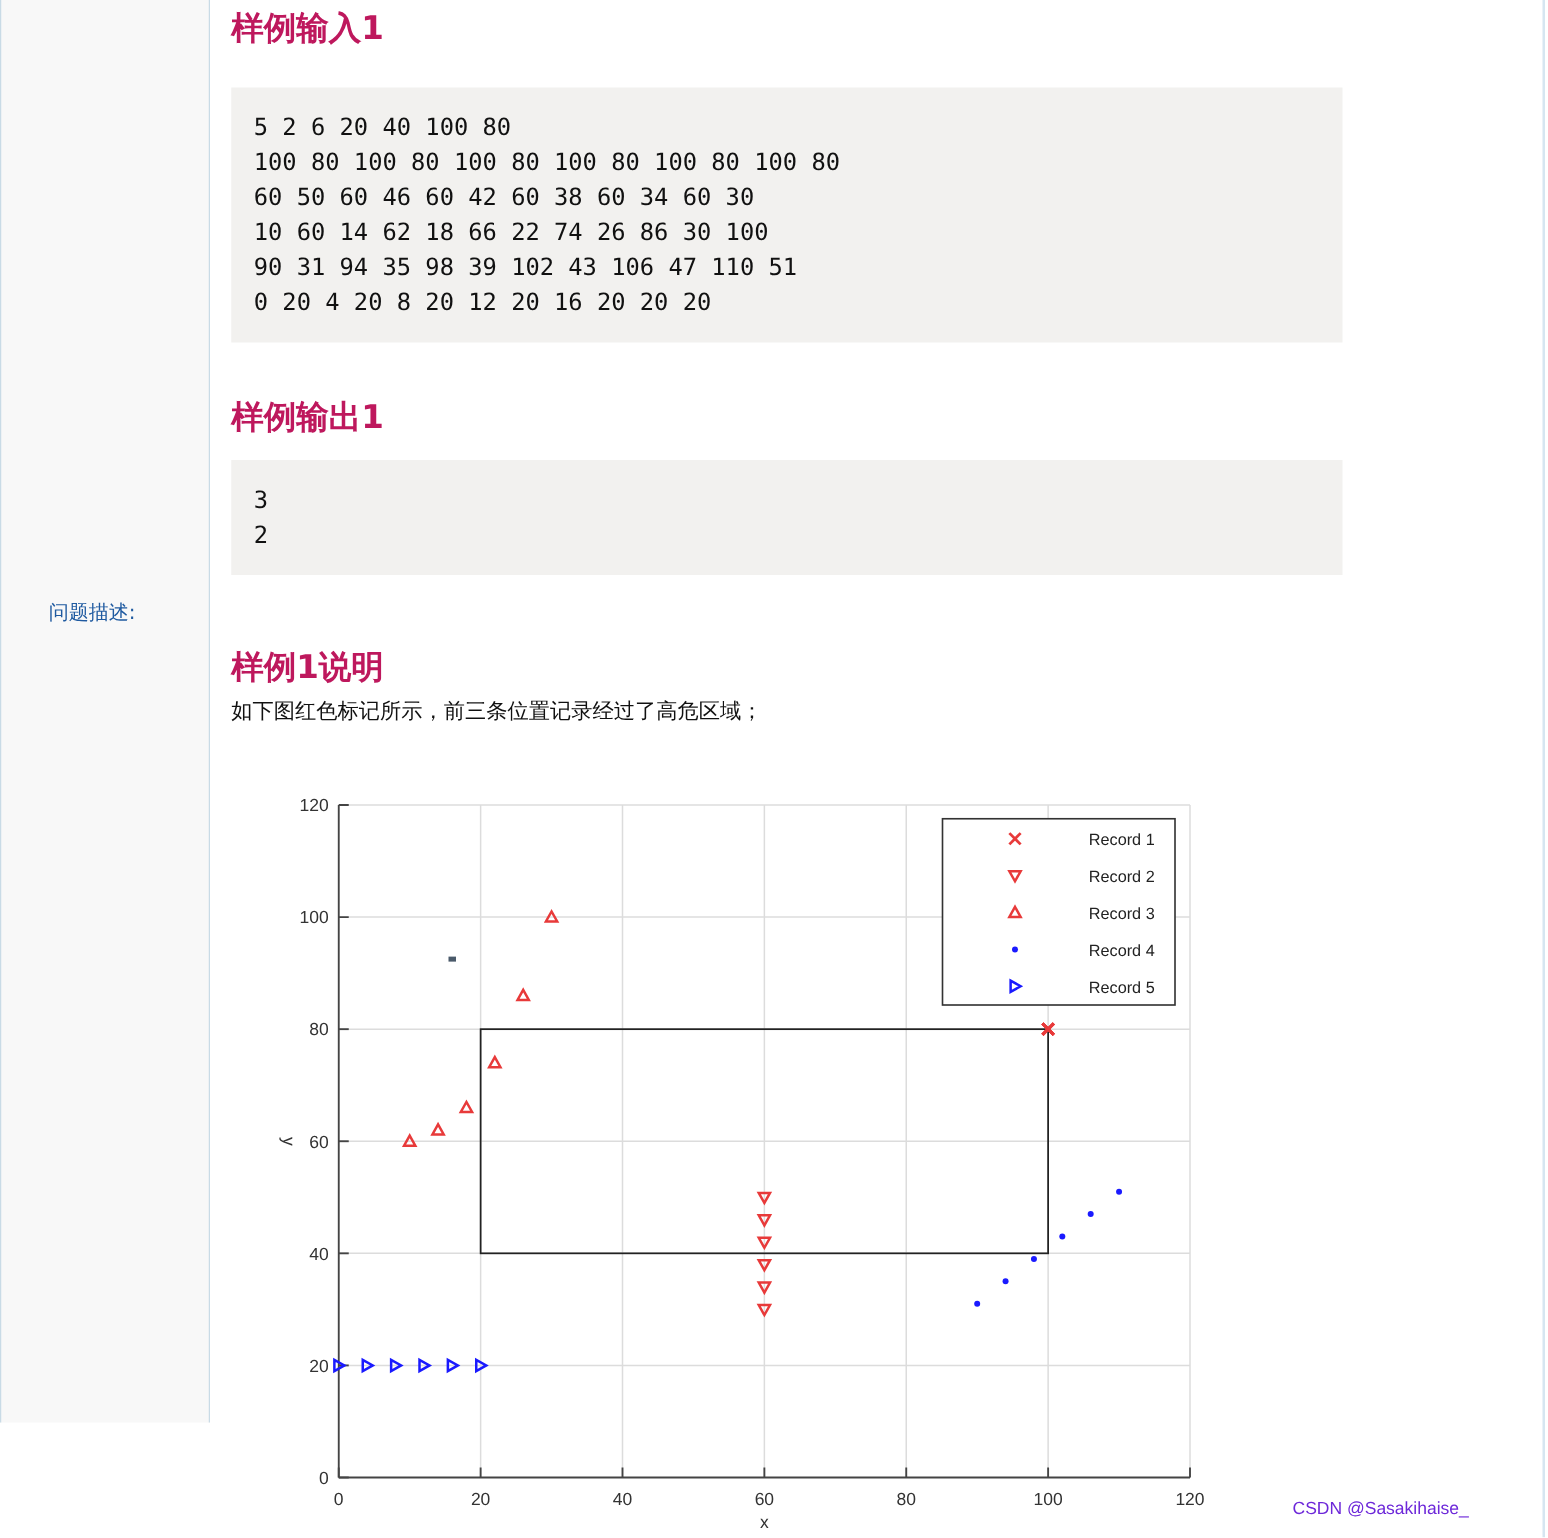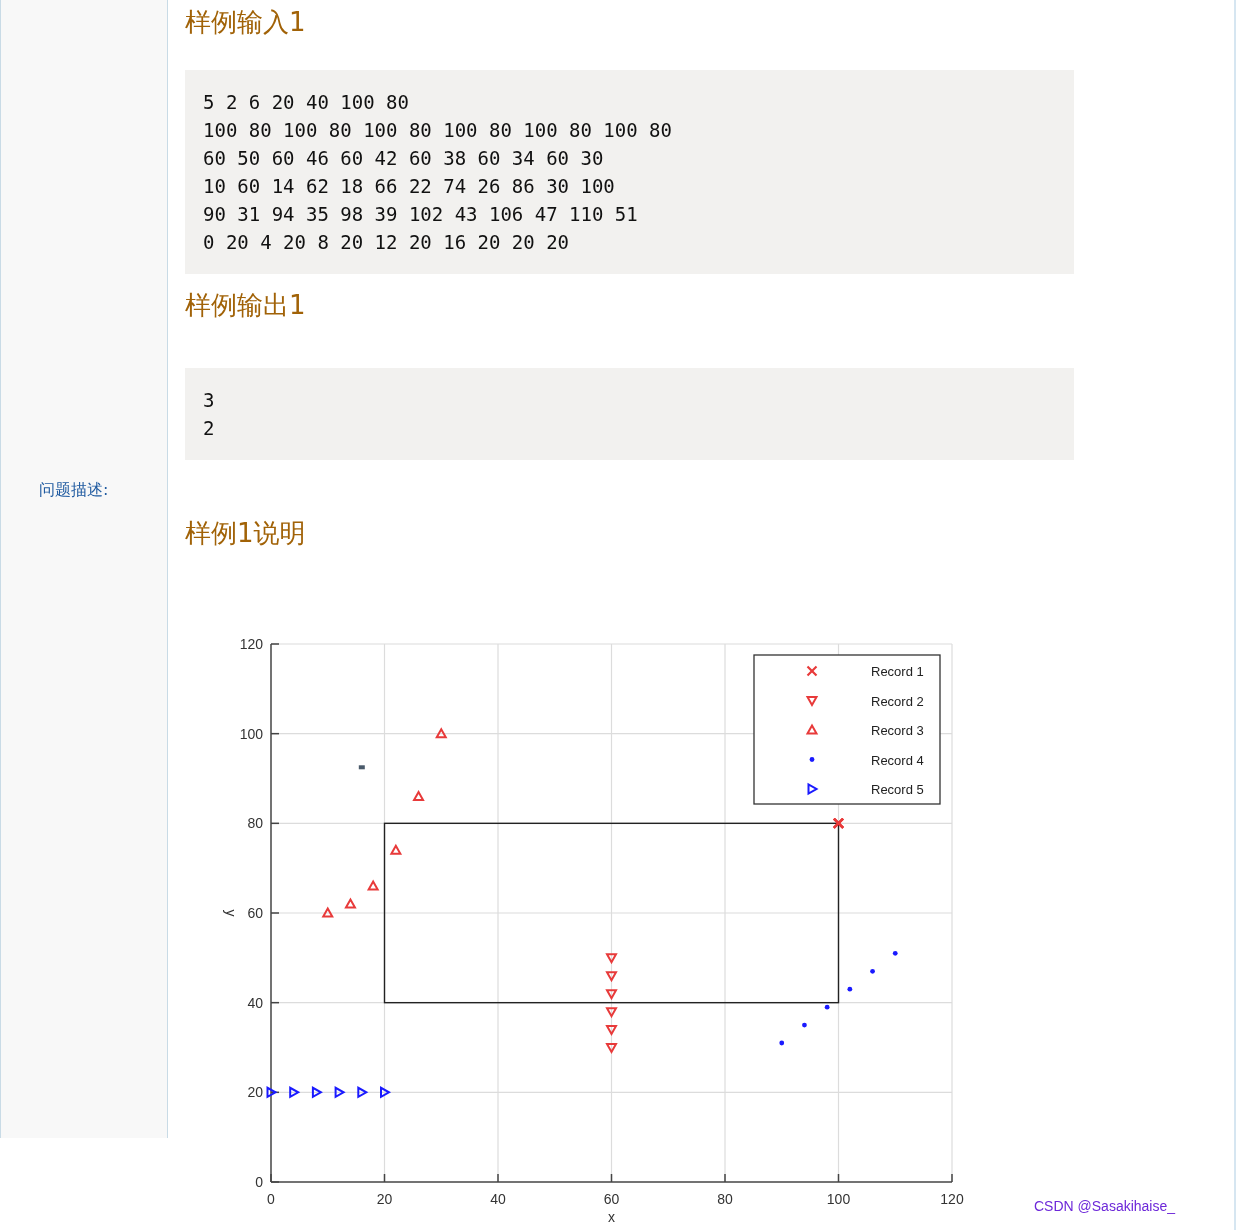--- a/index.html
+++ b/index.html
@@ -19,21 +19,21 @@
     .left-label {
       position: absolute; left: 38px; top: 480px;
       font-size: 16px; color: #1f5aa0;
     }
     .right-border {
       position: absolute; right: 2px; top: 0; width: 2px; height: 1230px;
       background: #d6e6f1;
     }
     .main { position: absolute; left: 185px; top: 0; width: 1033px; }
     h3 {
-      margin: 0; font-size: 26px; font-weight: normal; color: #a16207;
+      margin: 0; font-size: 26px; font-weight: bold; color: #be185d;
       position: absolute; left: 0;
       font-family: "DejaVu Sans", sans-serif;
     }
     pre {
       margin: 0; position: absolute; left: 0; width: 889px;
       background: #f2f1ef;
       font-family: "DejaVu Sans Mono", "Liberation Mono", monospace;
       font-size: 19px; line-height: 28px; color: #111;
       box-sizing: border-box; padding: 18px;
     }
@@ -57,26 +57,27 @@
 
 <div class="main">
   <h3 style="top:5px">样例输入1</h3>
   <pre style="top:70px;height:204px">5 2 6 20 40 100 80
 100 80 100 80 100 80 100 80 100 80 100 80
 60 50 60 46 60 42 60 38 60 34 60 30
 10 60 14 62 18 66 22 74 26 86 30 100
 90 31 94 35 98 39 102 43 106 47 110 51
 0 20 4 20 8 20 12 20 16 20 20 20</pre>
 
-  <h3 style="top:288px">样例输出1</h3>
+  <h3 style="top:316px">样例输出1</h3>
   <pre style="top:368px;height:92px">3
 2</pre>
 
   <h3 style="top:516px">样例1说明</h3>
   <div class="desc">
+    <div>如下图红色标记所示，前三条位置记录经过了高危区域；</div>
   </div>
 </div>
 
 <svg class="plot" id="plot" width="780" height="600">
     <line x1="184.5" x2="184.5" y1="14" y2="552" stroke="#dcdcdc" stroke-width="1.2"></line>
     <line x1="298" x2="298" y1="14" y2="552" stroke="#dcdcdc" stroke-width="1.2"></line>
     <line x1="411.5" x2="411.5" y1="14" y2="552" stroke="#dcdcdc" stroke-width="1.2"></line>
     <line x1="525" x2="525" y1="14" y2="552" stroke="#dcdcdc" stroke-width="1.2"></line>
     <line x1="638.5" x2="638.5" y1="14" y2="552" stroke="#dcdcdc" stroke-width="1.2"></line>
     <line x1="752" x2="752" y1="14" y2="552" stroke="#dcdcdc" stroke-width="1.2"></line>

